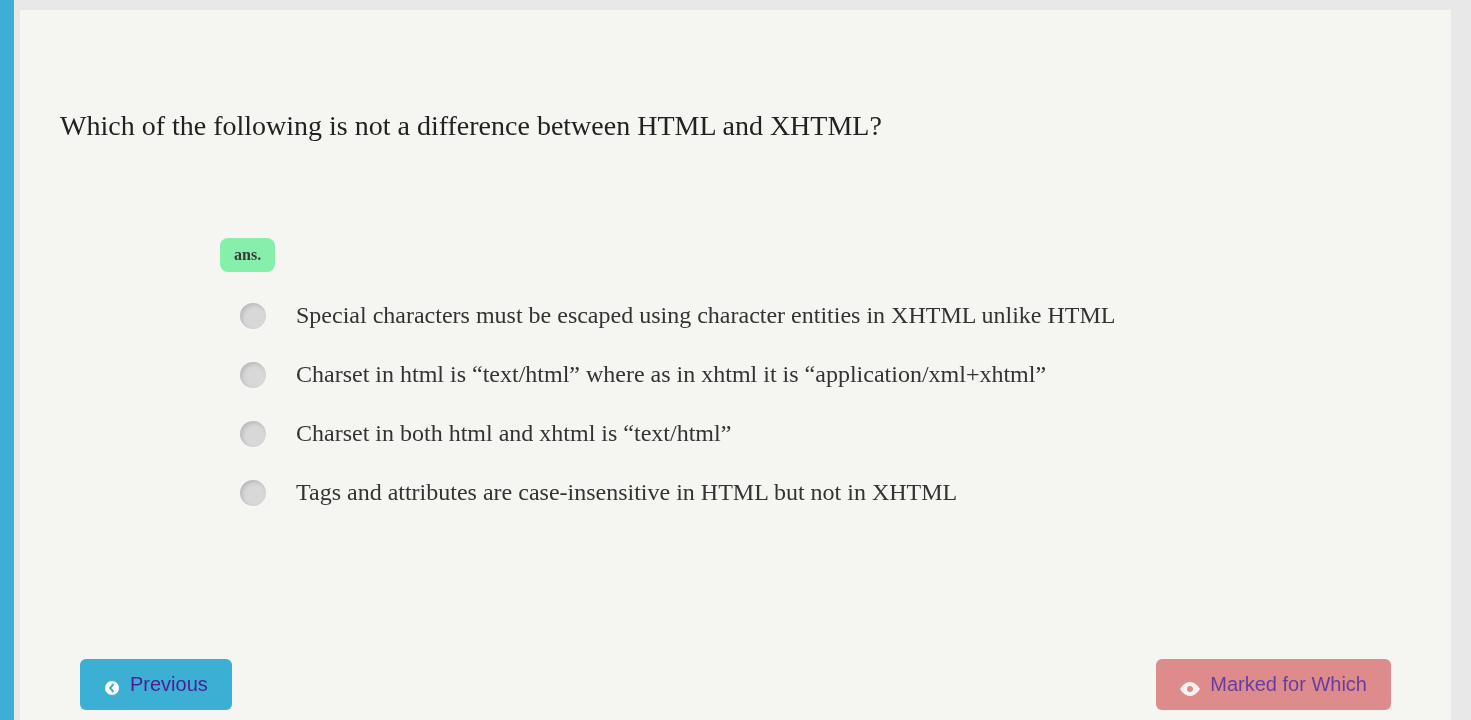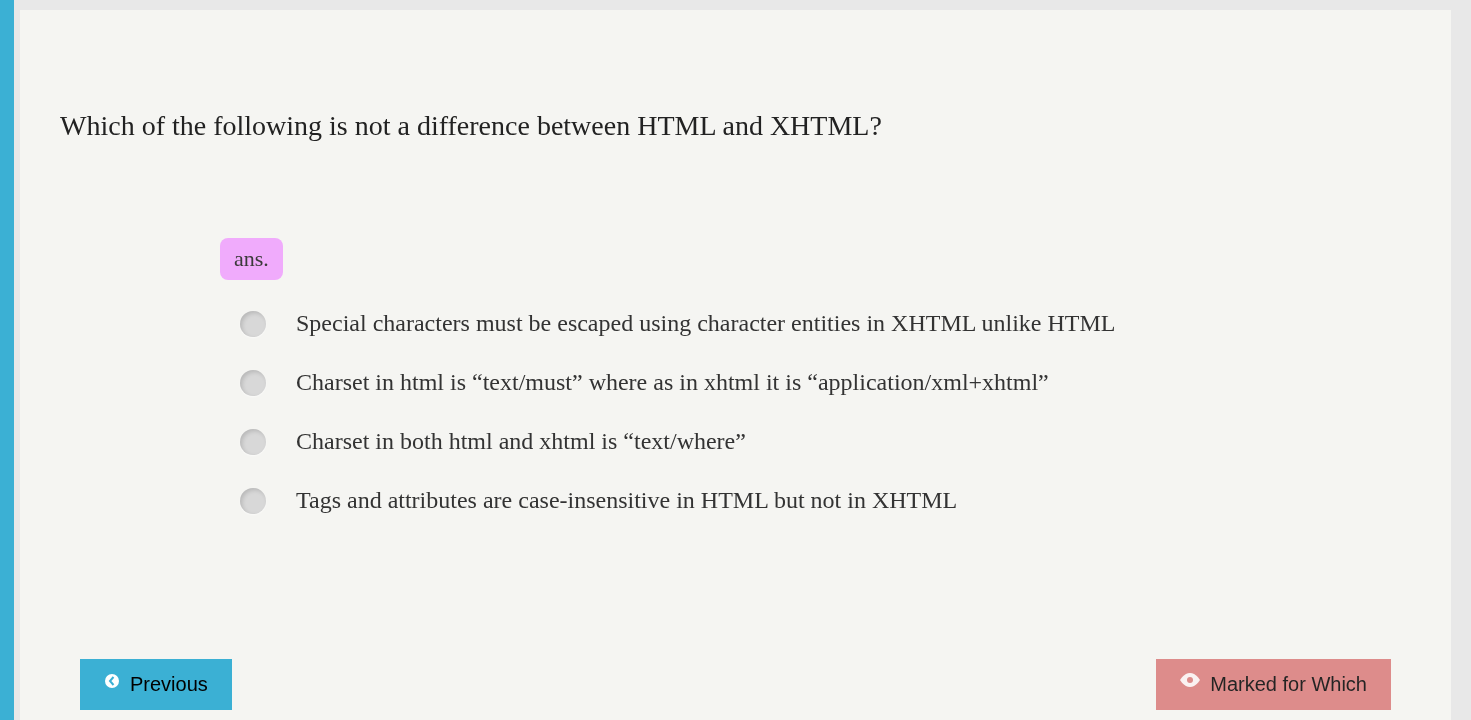--- a/index.html
+++ b/index.html
@@ -33,24 +33,24 @@
     color: #222;
     margin-top: 60px;
     margin-bottom: 96px;
     font-weight: normal;
   }
   .answers-wrap {
     margin-left: 160px;
   }
   .ans-badge {
     display: inline-block;
-    background: #f0abfc;
+    background: #86efac;
     color: #3a3a3a;
-    font-size: 22px;
-    font-weight: normal;
+    font-size: 16px;
+    font-weight: bold;
     padding: 8px 14px;
     border-radius: 8px;
     margin-bottom: 30px;
   }
   .option-row {
     display: flex;
     align-items: center;
     margin-bottom: 32px;
     margin-left: 20px;
   }
@@ -70,26 +70,26 @@
   .footer-buttons {
     position: absolute;
     bottom: 10px;
     left: 60px;
     right: 60px;
     display: flex;
     justify-content: space-between;
   }
   .btn {
     display: inline-flex;
-    align-items: flex-start;
+    align-items: flex-end;
     padding: 14px 24px;
-    border-radius: 0;
+    border-radius: 6px;
     font-family: Arial, sans-serif;
     font-size: 20px;
-    color: #000000;
+    color: #4c1d95;
     border: none;
     cursor: pointer;
   }
   .btn-prev {
     background: #3bb0d4;
   }
   .btn-review {
     background: #d97a7a;
     opacity: 0.85;
   }
@@ -109,25 +109,25 @@
 
   <div class="answers-wrap">
     <div class="ans-badge">ans.</div>
 
     <div class="option-row">
       <div class="radio-dot"></div>
       <div class="option-text">Special characters must be escaped using character entities in XHTML unlike HTML</div>
     </div>
     <div class="option-row">
       <div class="radio-dot"></div>
-      <div class="option-text">Charset in html is “text/must” where as in xhtml it is “application/xml+xhtml”</div>
+      <div class="option-text">Charset in html is “text/html” where as in xhtml it is “application/xml+xhtml”</div>
     </div>
     <div class="option-row">
       <div class="radio-dot"></div>
-      <div class="option-text">Charset in both html and xhtml is “text/where”</div>
+      <div class="option-text">Charset in both html and xhtml is “text/html”</div>
     </div>
     <div class="option-row">
       <div class="radio-dot"></div>
       <div class="option-text">Tags and attributes are case-insensitive in HTML but not in XHTML</div>
     </div>
   </div>
 
   <div class="footer-buttons">
     <button class="btn btn-prev">
       <span class="btn-icon">

